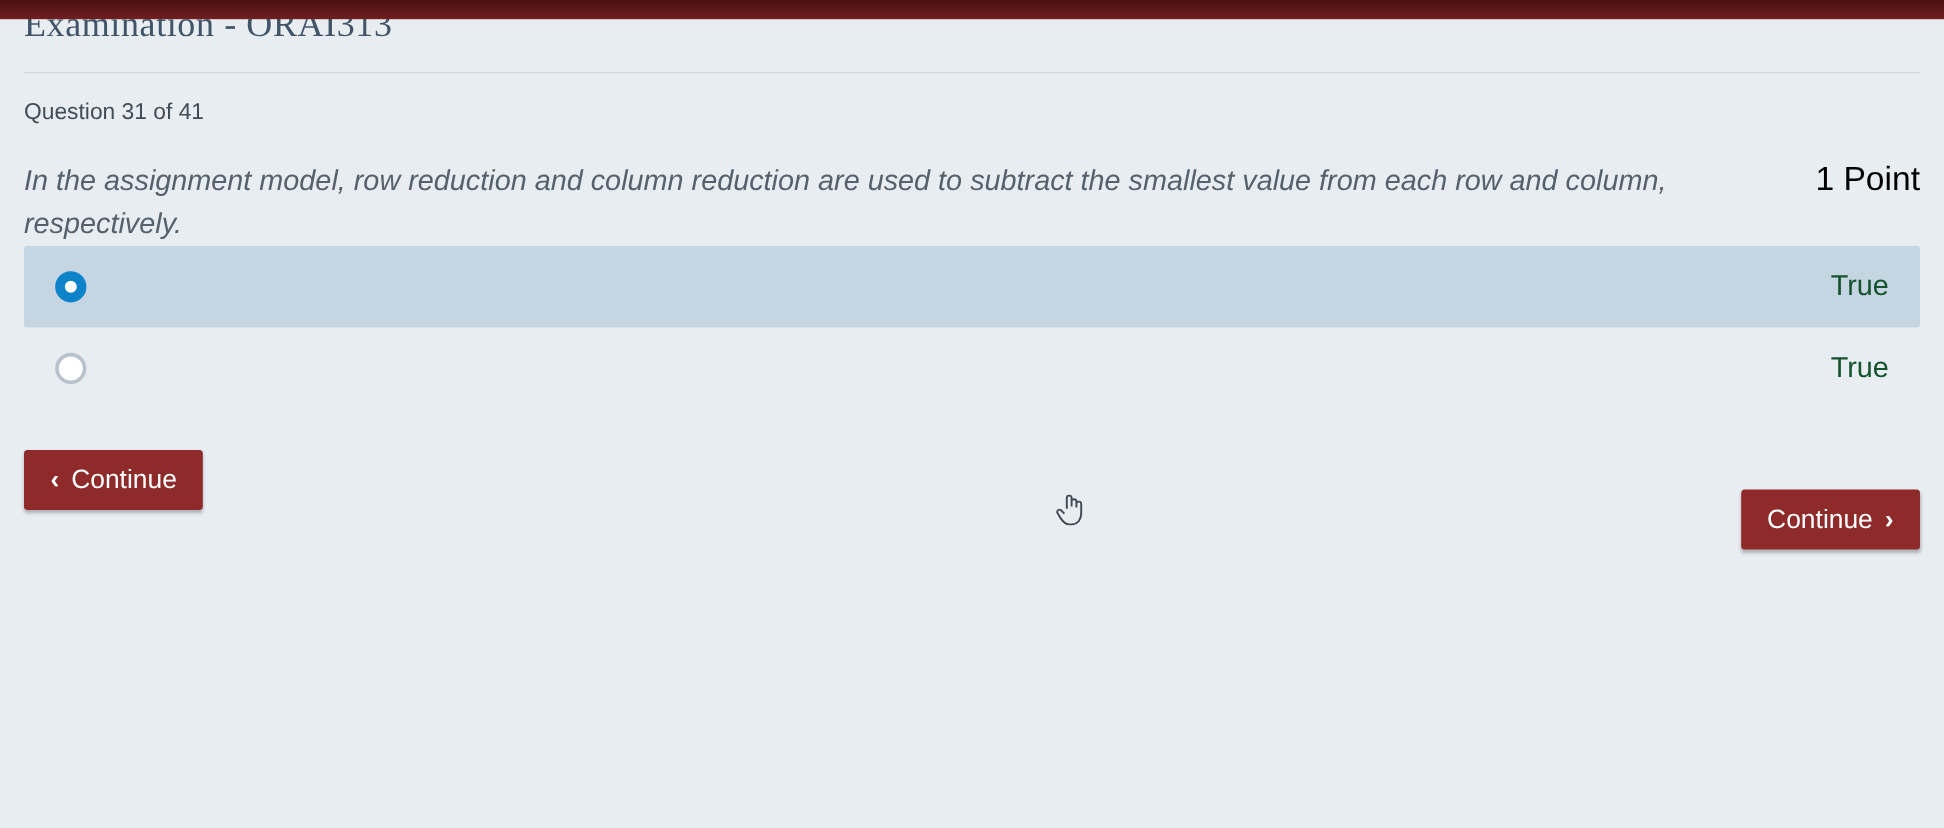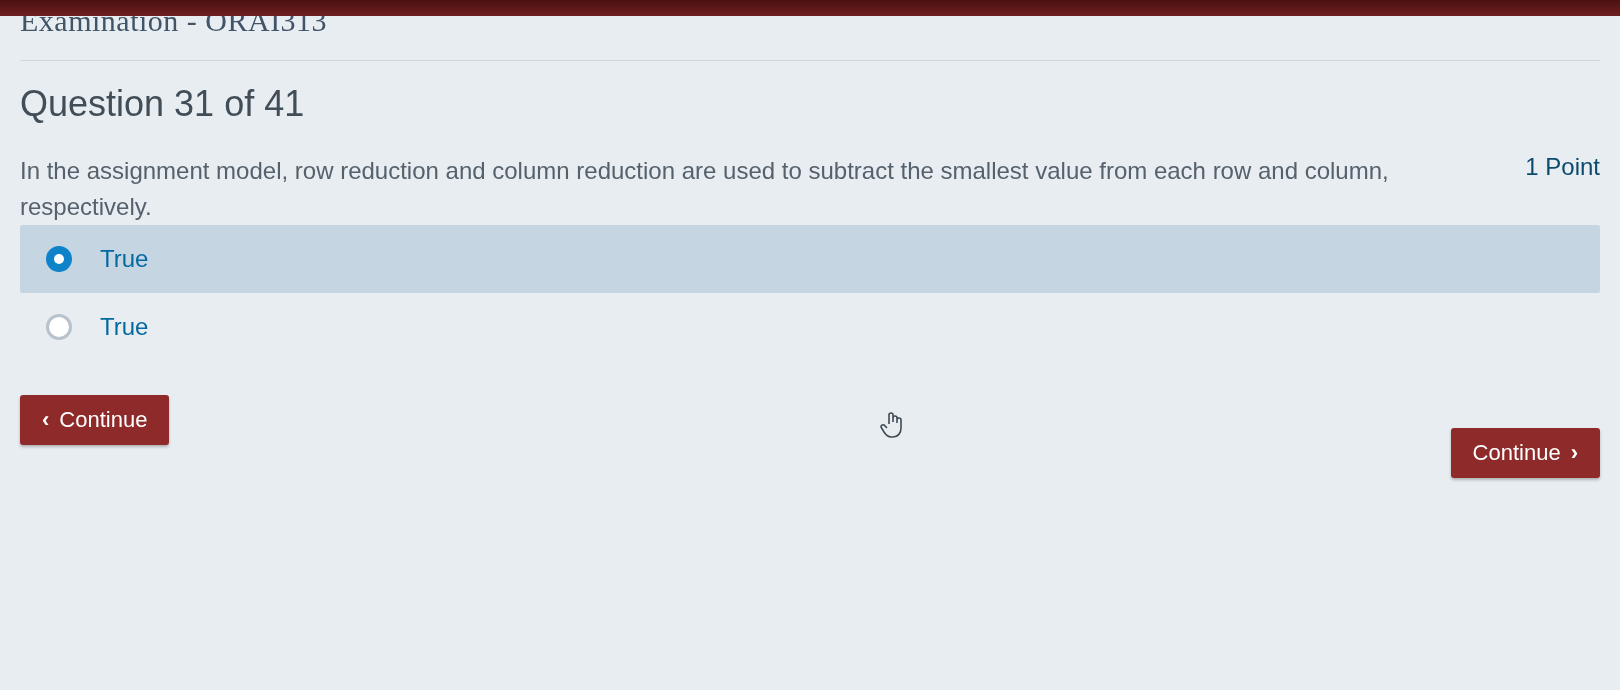--- a/index.html
+++ b/index.html
@@ -1,26 +1,26 @@
 <!DOCTYPE html>
 <html><head>
 <meta charset="utf-8">
 <style>
   * { box-sizing: border-box; margin: 0; padding: 0; }
   html, body { width: 1620px; height: 690px; font-family: Arial, Helvetica, sans-serif; background:#e8edf1; color:#333; }
   .page { padding: 0 20px 30px 20px; }
   .header-bar { height:16px; background: linear-gradient(to bottom,#4a1111,#701f1f); width:100%; position:absolute; top:0; right:0; }
   .exam-title { font-size: 30px; color:#415468; padding-top: 4px; padding-bottom: 22px; font-weight:400; letter-spacing:0.5px;font-family:Liberation Serif, serif; }
   .hr { border:0; border-top:1px solid #cfd6dd; margin-bottom:22px; }
-  .question-header { font-size: 36px; color:#414d57; margin-bottom: 28px; font-weight:400;}
+  .question-header { font-size: 19px; color:#414d57; margin-bottom: 28px; font-weight:400;}
   .qrow { display:flex; align-items:flex-start; gap:30px; }
-  .qtext { flex:1; font-size:24px; color:#55616c; line-height:1.5; }
-  .points { white-space:nowrap; font-size:24px; color:#0c4a6e;text-align:center; }
+  .qtext { flex:1; font-size:24px; color:#55616c; line-height:1.5;font-style:italic; }
+  .points { white-space:nowrap; font-size:28px; color:#000000;text-align:center; }
   .prompt { margin-top:26px; font-style:italic; font-size:24px; color:#6a7781; margin-bottom:24px;}
-  .option { display:flex; align-items:center; gap:28px; padding:20px 26px; font-size:24px; color:#0369a1; border-radius:2px; cursor:pointer;}
+  .option { display:flex; align-items:center; gap:28px; padding:20px 26px; font-size:24px; color:#14532d; border-radius:2px; cursor:pointer;justify-content:space-between;}
   .option.selected { background:#c5d5e2; }
   .radio { width:26px; height:26px; border-radius:50%; border:3px solid #b7c2cc; background:#fff; display:flex; align-items:center; justify-content:center;}
   .option.selected .radio { border-color:#0f83c9; background:#0f83c9; position:relative;}
   .option.selected .radio::after { content:""; width:10px; height:10px; border-radius:50%; background:#fff; }
   .nav { display:flex; justify-content:space-between; margin-top:34px; align-items:flex-start;}
   .btn { display:inline-flex; align-items:center; gap:10px; background:#8e2a2a; color:#fff; font-size:22px; padding:12px 22px; border:none; border-radius:3px; cursor:pointer; box-shadow:0 2px 3px rgba(0,0,0,.25);}
   .btn.continue { margin-top:33px;align-items:flex-end; }
   .chev { font-size:22px; font-weight:bold; }
   .cursor-icon { position:absolute; left:880px; top:410px; font-size:26px; color:#3f4a55; pointer-events:none;}
 </style>

